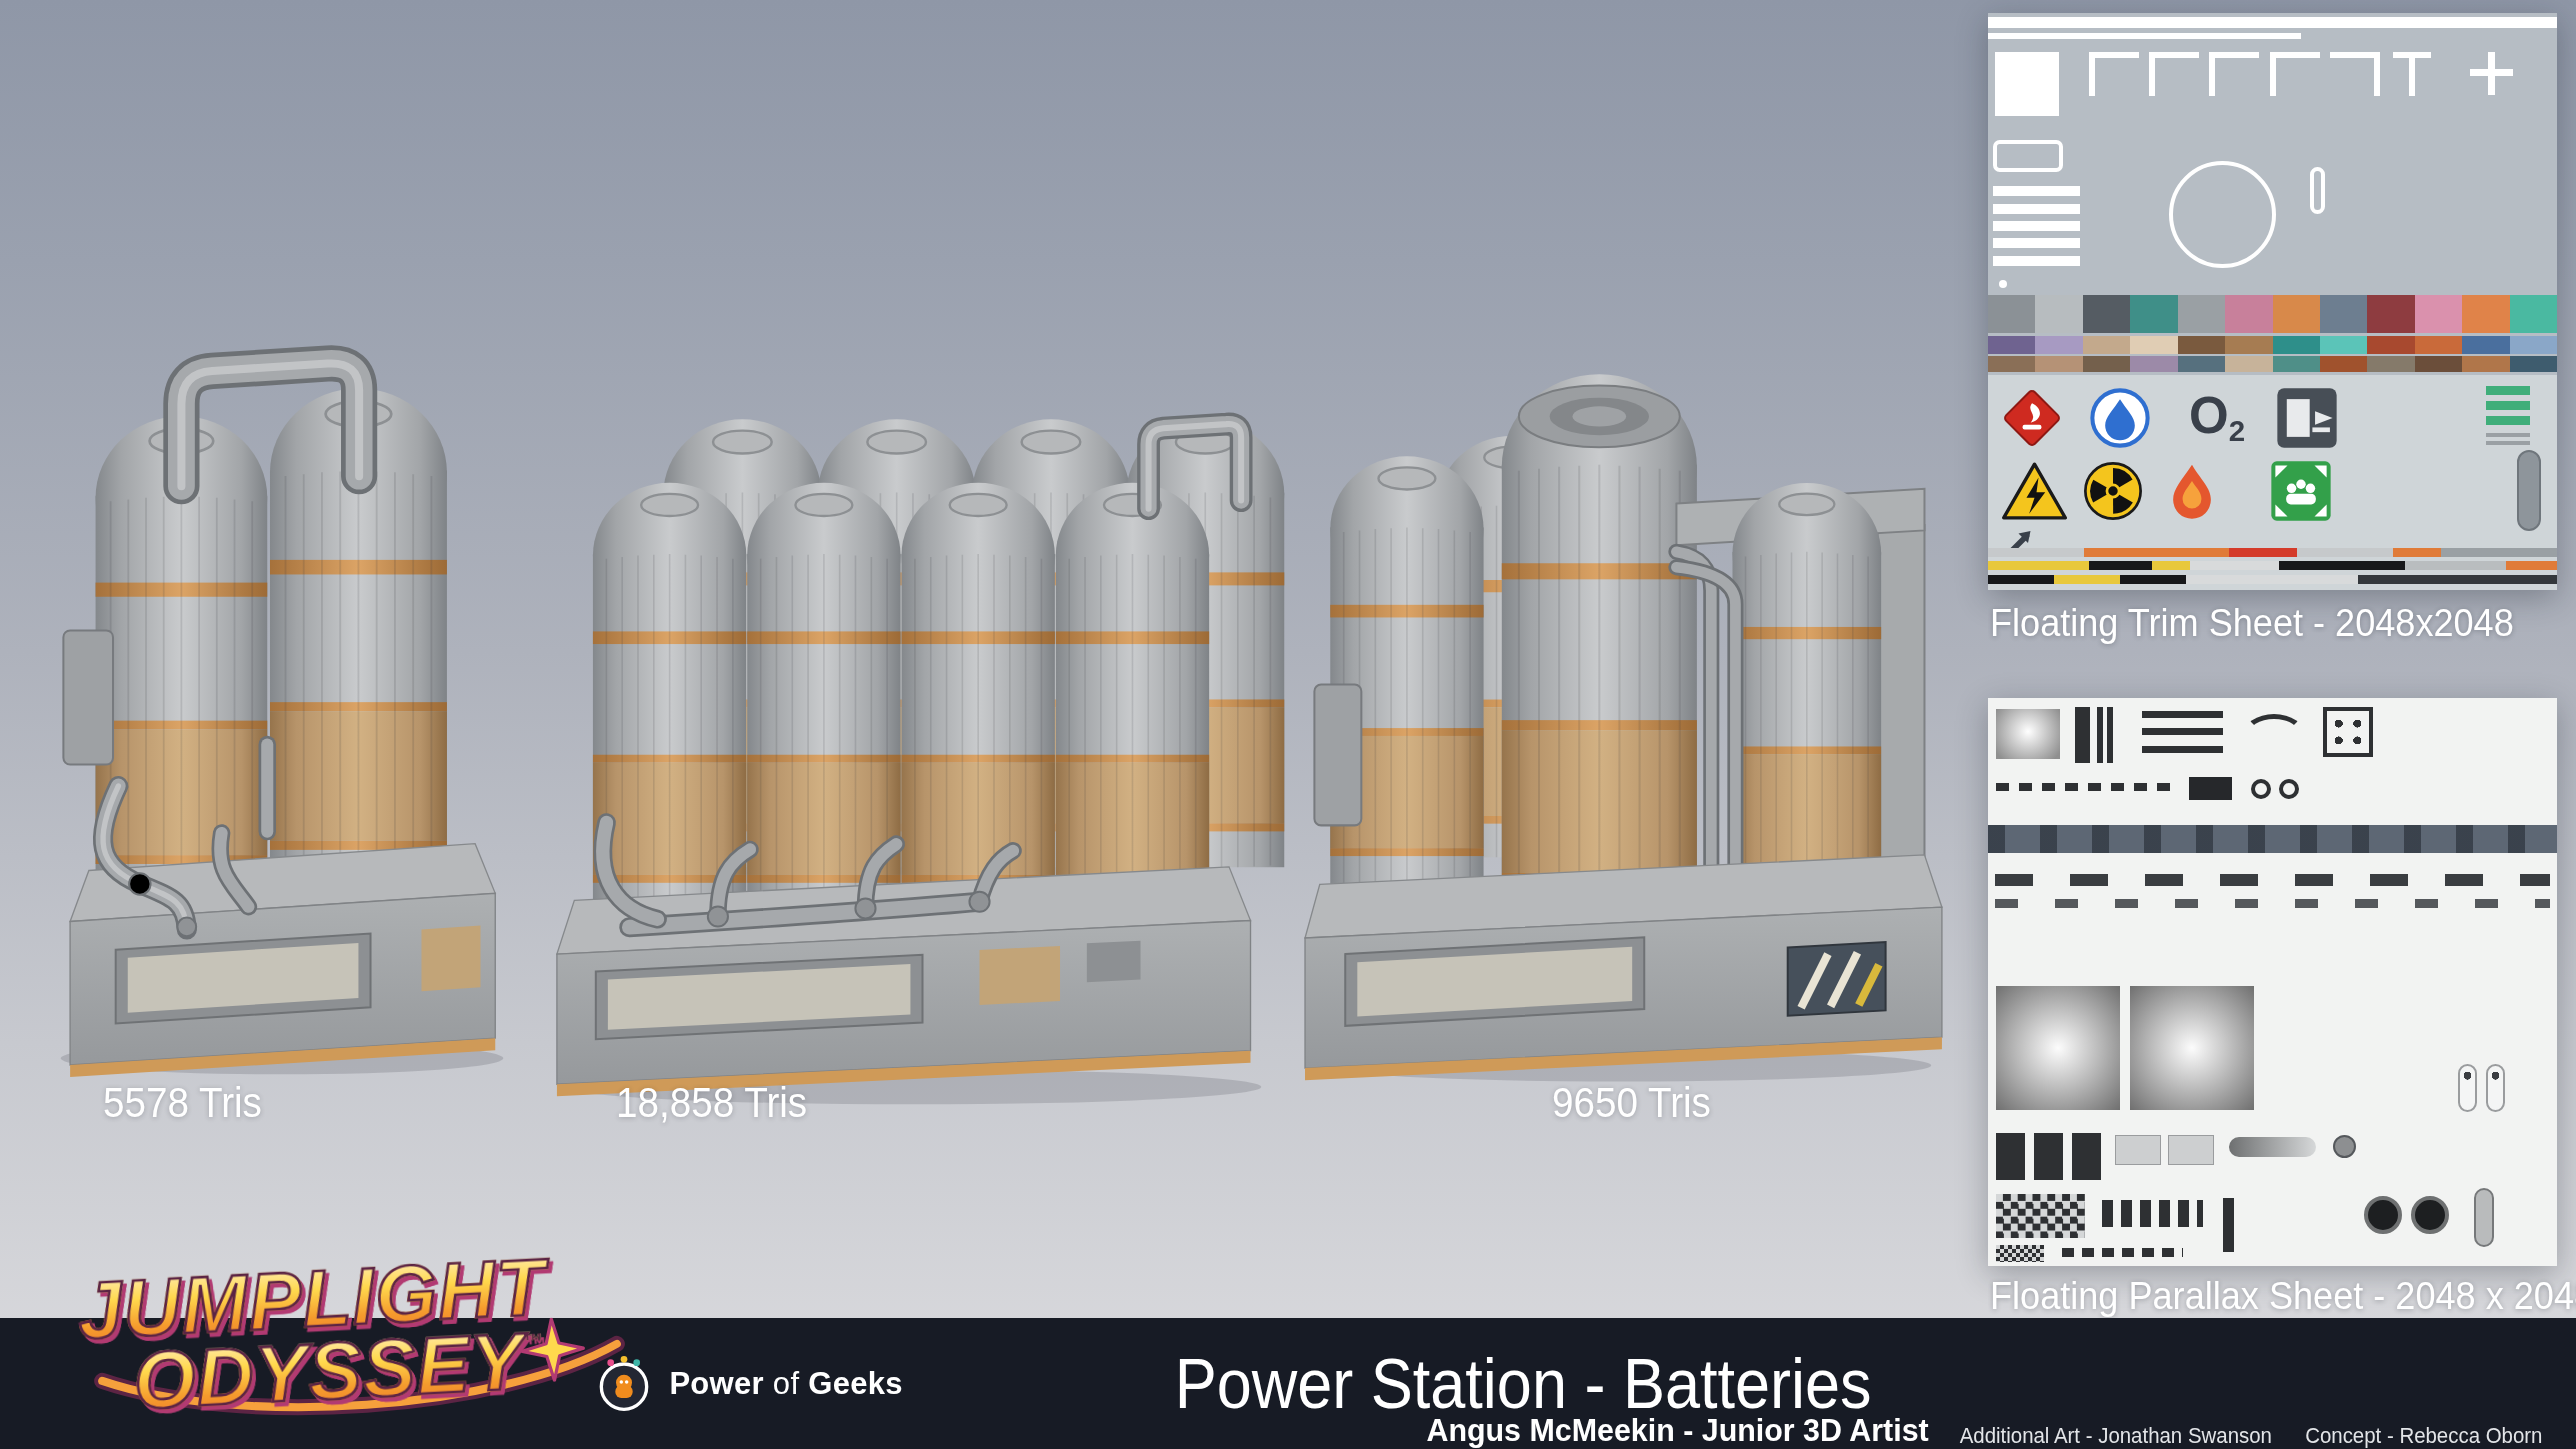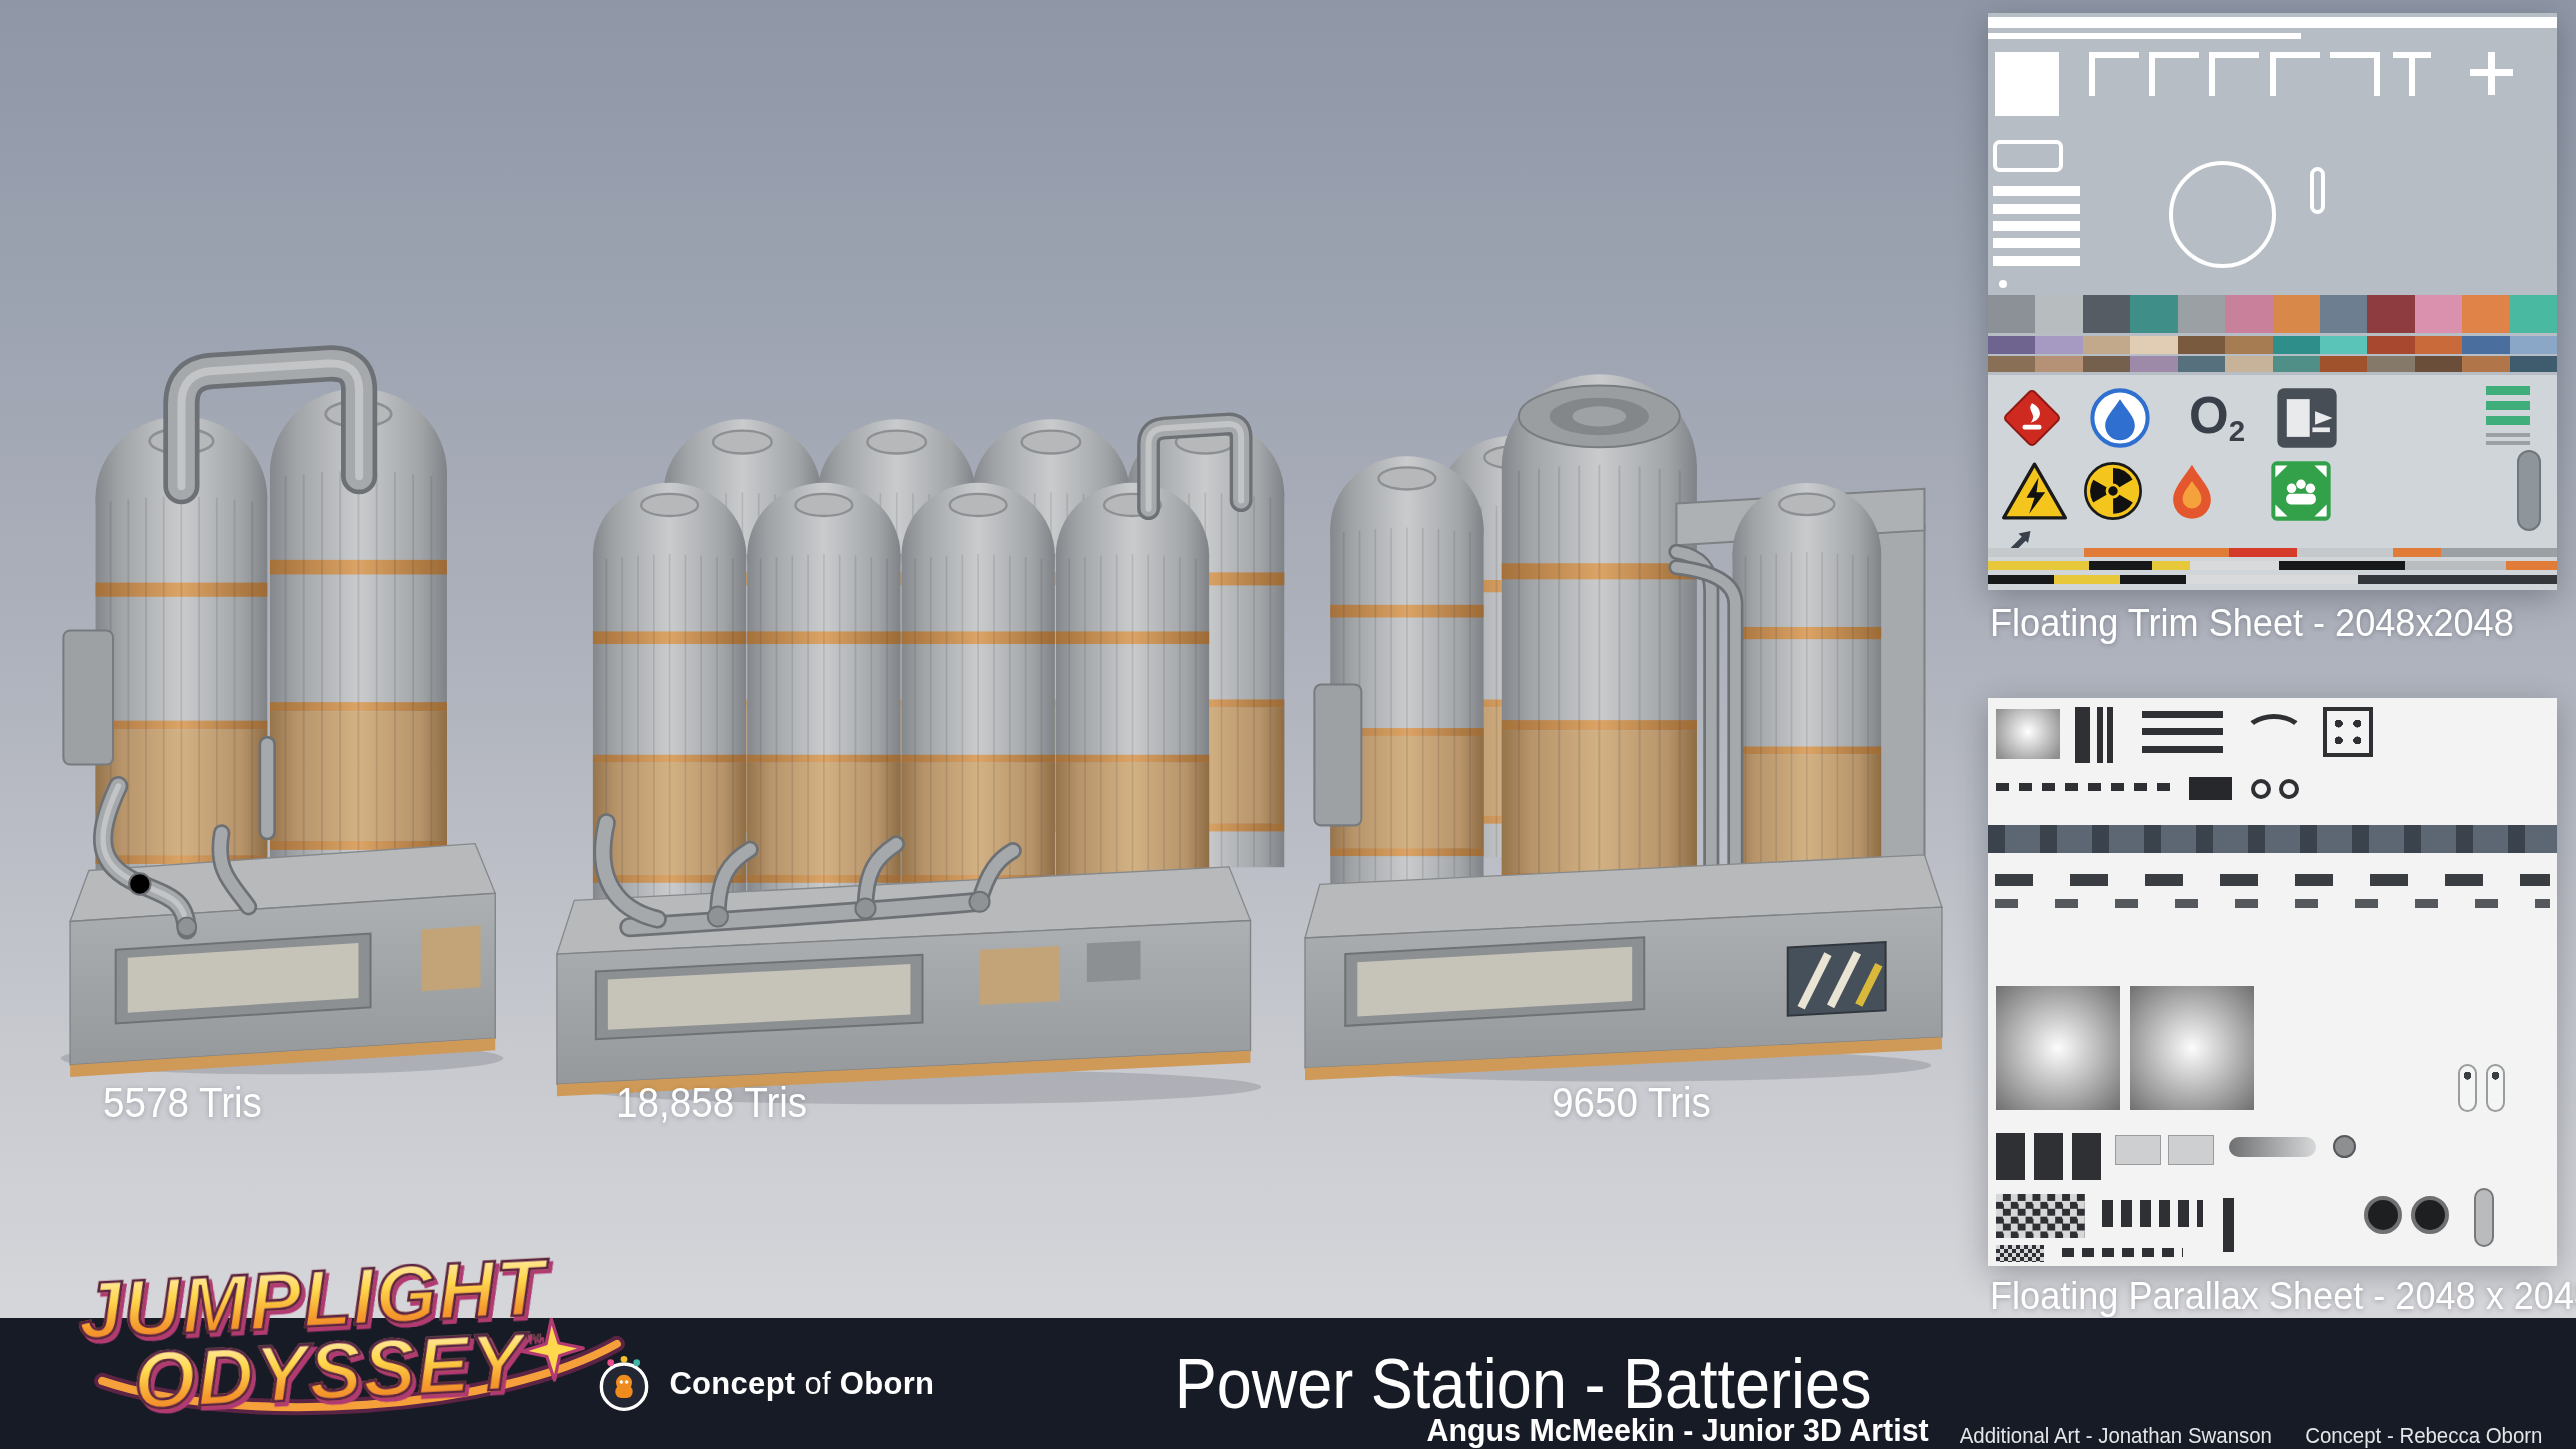--- a/index.html
+++ b/index.html
@@ -392,23 +392,23 @@
         <circle cx="42" cy="46" r="34" fill="#232733" stroke="#fff" stroke-width="5"></circle>
         <circle cx="42" cy="40" r="12" fill="#f08c1e"></circle>
         <rect x="29" y="44" width="26" height="19" rx="9" fill="#f08c1e"></rect>
         <circle cx="38" cy="39" r="2.6" fill="#fff"></circle>
           <circle cx="46" cy="39" r="2.6" fill="#fff"></circle>
         <circle cx="22" cy="10" r="5" fill="#e84f8c"></circle>
           <circle cx="42" cy="5" r="5" fill="#f6c12e"></circle>
           <circle cx="61" cy="10" r="5" fill="#3fb6a8"></circle>
       </svg>
       <div class="league-text">
-        <span class="b">Concept</span>
+        <span class="b">Power</span>
         <span>of</span>
-        <span class="b">Oborn</span>
+        <span class="b">Geeks</span>
       </div>
     </div>
     <div class="footer-title-wrap">
       <div class="footer-title">Power Station - Batteries</div>
     </div>
     <div class="credits">
       <div class="artist">Angus McMeekin - Junior 3D Artist</div>
       <div class="credit-line">
         <span>Additional Art - Jonathan Swanson</span><span class="sep"></span><span>Concept - Rebecca Oborn</span>
       </div>

